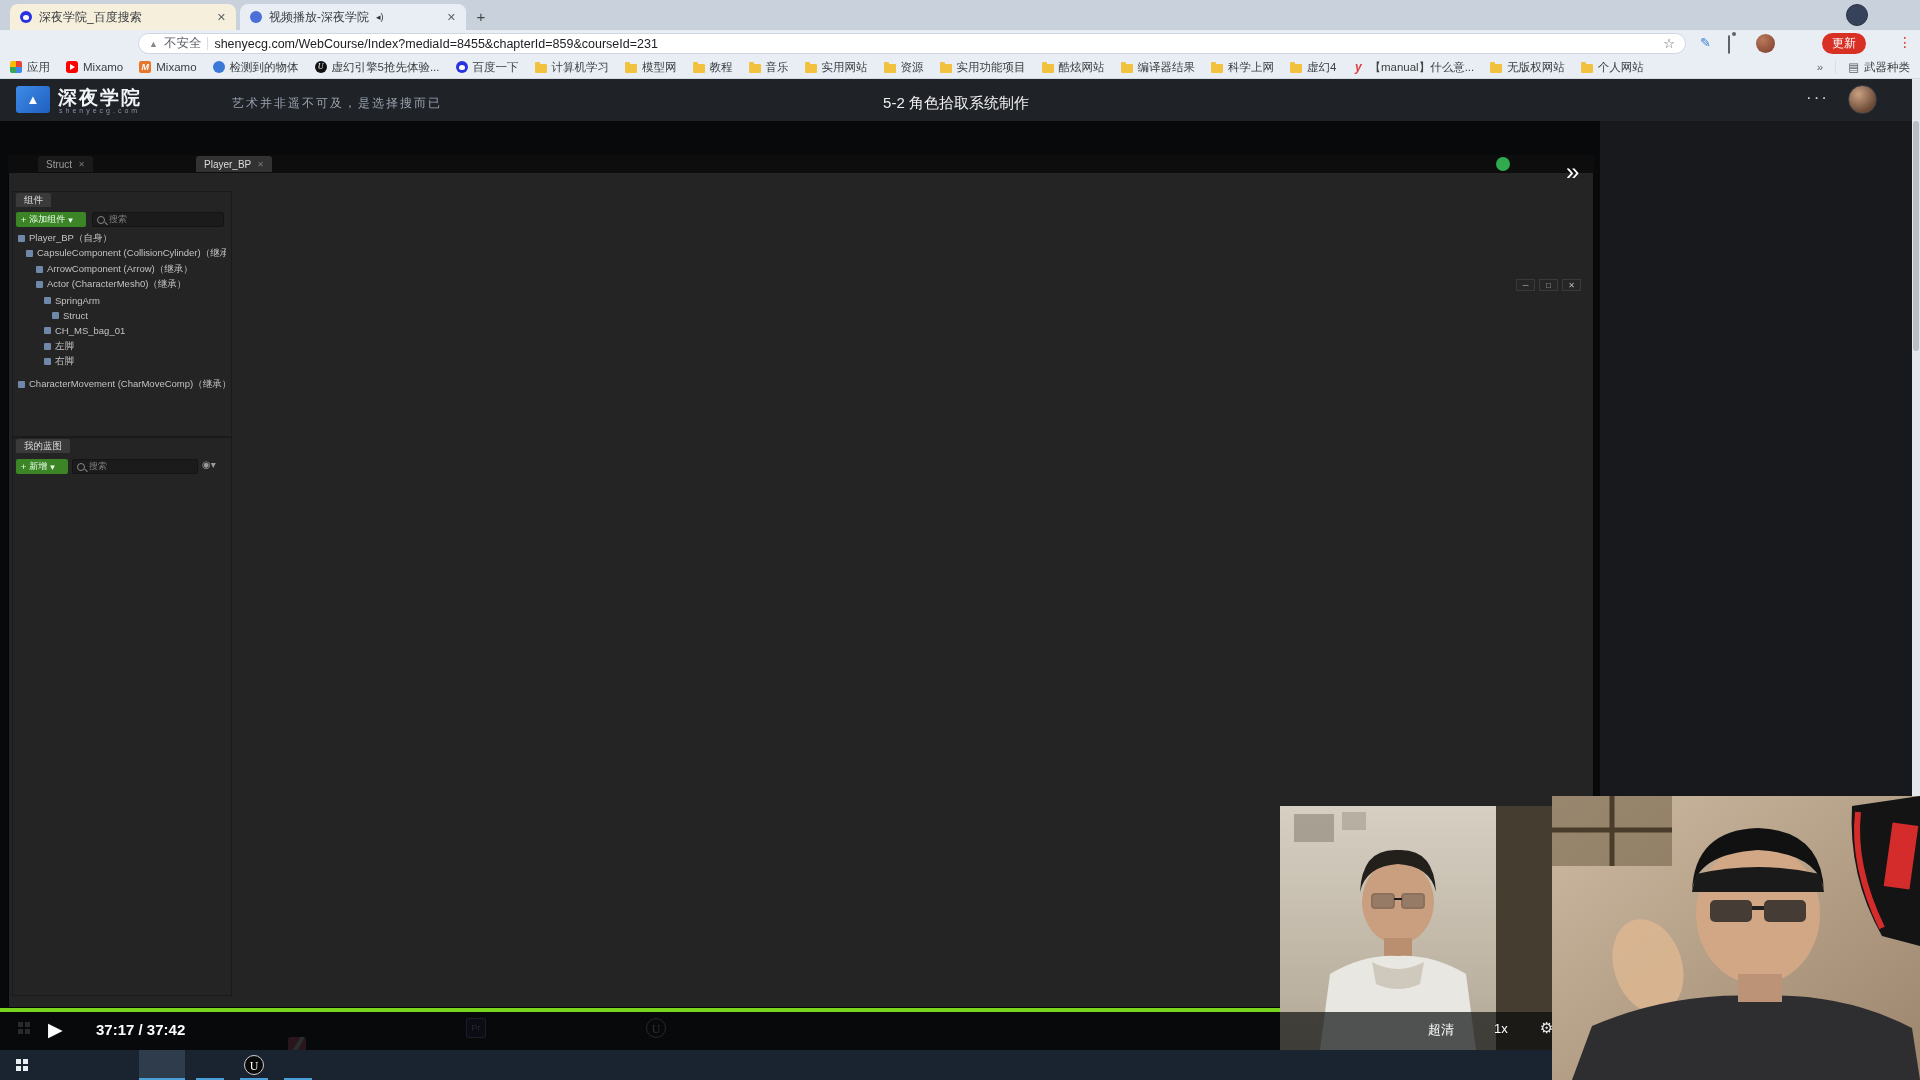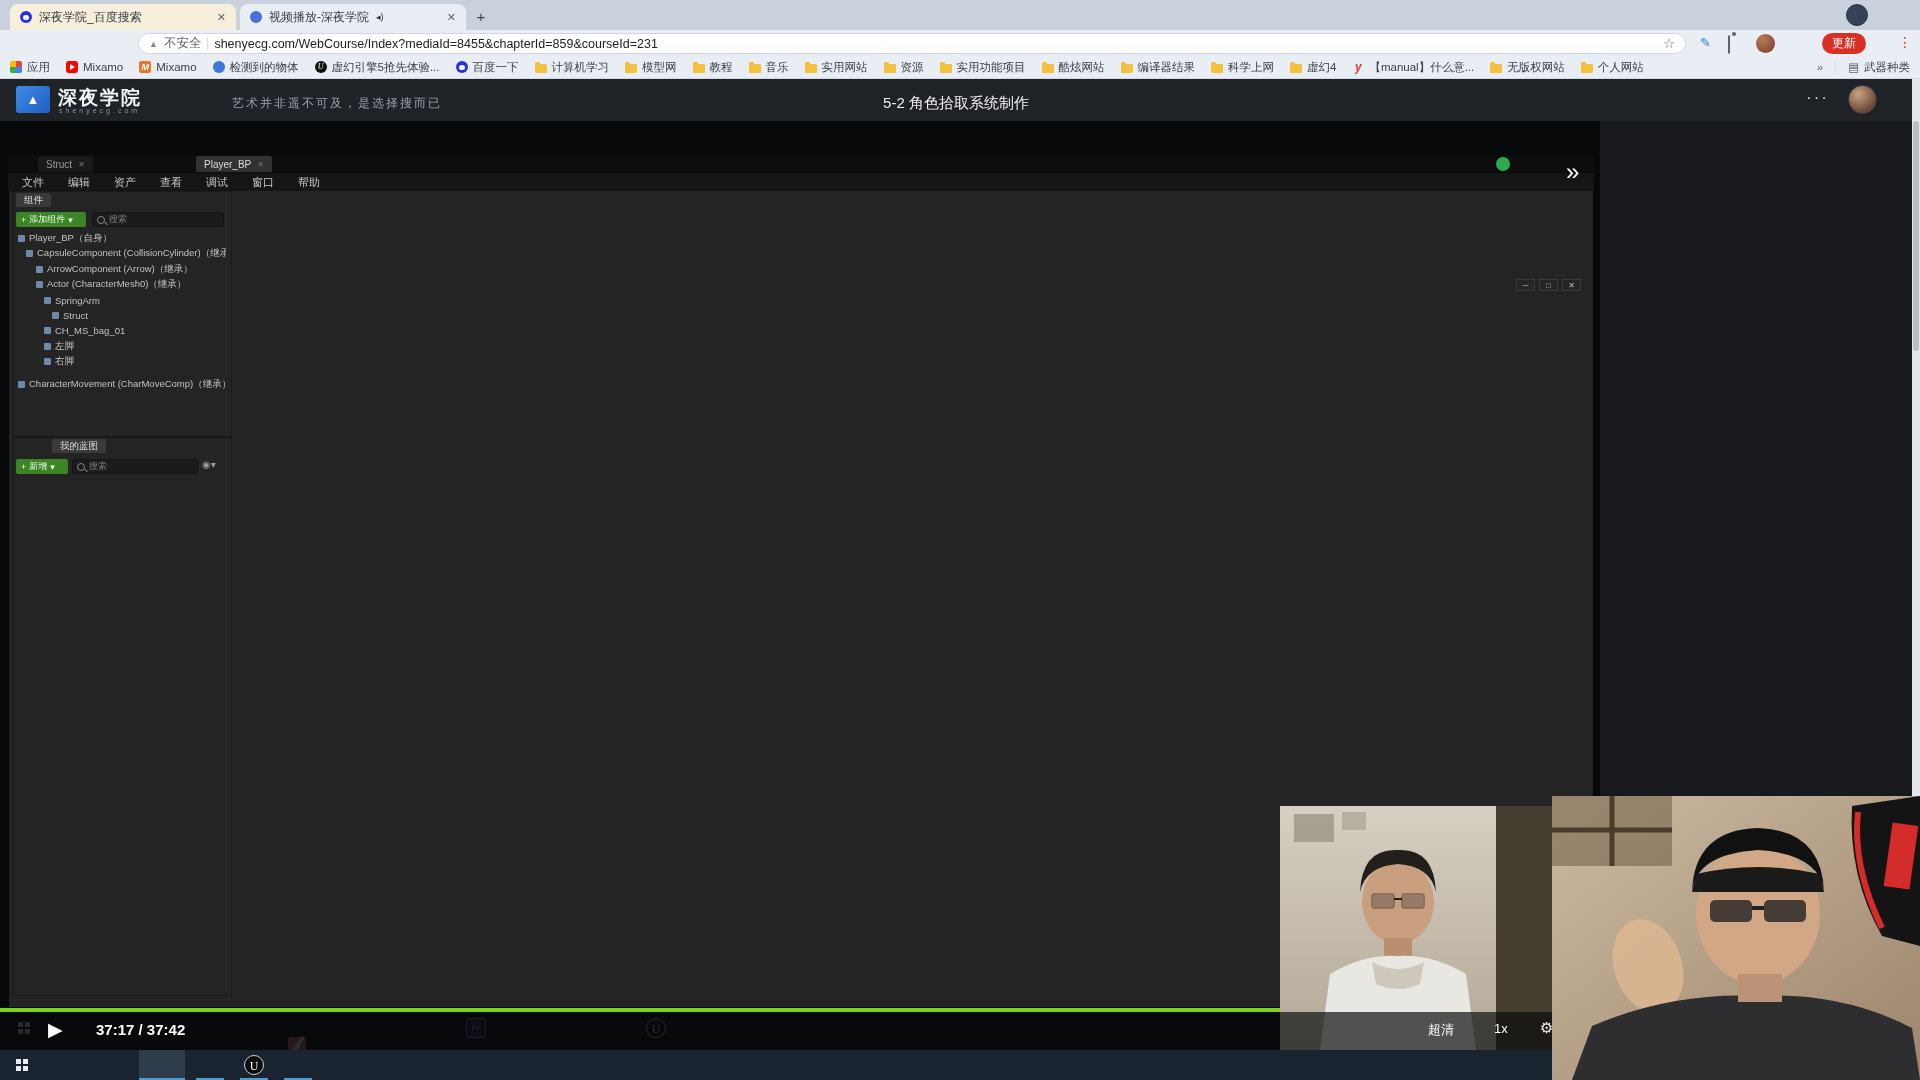--- a/index.html
+++ b/index.html
@@ -344,29 +344,20 @@
     </div>
     <div class="a f uetab on" style="left:196px;top:35px;">
       <span>Player_BP</span>
         <span class="x">✕</span>
     </div>
     <div class="a" style="left:1496px;top:36px;width:14px;height:14px;border-radius:50%;background:#2faa4f;"></div>
     <div class="a uebtn" style="left:1516px;">─</div>
     <div class="a uebtn" style="left:1539px;">□</div>
     <div class="a uebtn" style="left:1562px;">✕</div>
 
-    <div class="a uemenu" style="top:52px;">
-      <span>文件</span>
-      <span>编辑</span>
-      <span>资产</span>
-      <span>查看</span>
-      <span>调试</span>
-      <span>窗口</span>
-      <span>帮助</span>
-    </div>
 
     <div class="a panel" style="left:12px;top:70px;width:220px;height:246px;"></div>
     <div class="a ptab" style="left:16px;top:72px;"><span>组件</span></div>
     <div class="a f greenbtn" style="left:16px;top:91px;width:70px;">
       <span>+</span>
         <span>添加组件</span>
         <span>▾</span>
     </div>
     <div class="a f searchbox" style="left:92px;top:91px;width:132px;height:15px;">
       <span class="mag"></span>
@@ -407,21 +398,21 @@
     <div class="crow tx" style="left:44px;top:233px;width:182px;">
         <i class="cico"></i>
         <span class="tx">右脚</span>
       </div>
     <div class="crow tx" style="left:18px;top:256px;width:208px;">
         <i class="cico"></i>
         <span class="tx">CharacterMovement (CharMoveComp)（继承）</span>
       </div>
 
     <div class="a panel" style="left:12px;top:316px;width:220px;height:559px;"></div>
-    <div class="a ptab" style="left:16px;top:318px;margin-left:36px;"><span>我的蓝图</span></div>
+    <div class="a ptab" style="left:16px;top:318px;"><span>我的蓝图</span></div>
     <div class="a f greenbtn" style="left:16px;top:338px;width:52px;">
       <span>+</span>
         <span>新增</span>
         <span>▾</span>
     </div>
     <div class="a f searchbox" style="left:72px;top:338px;width:126px;height:15px;">
       <span class="mag"></span>
         <span>搜索</span>
     </div>
     <span class="a" style="left:202px;top:338px;color:#9a9a9a;font-size:10px;">◉▾</span>

